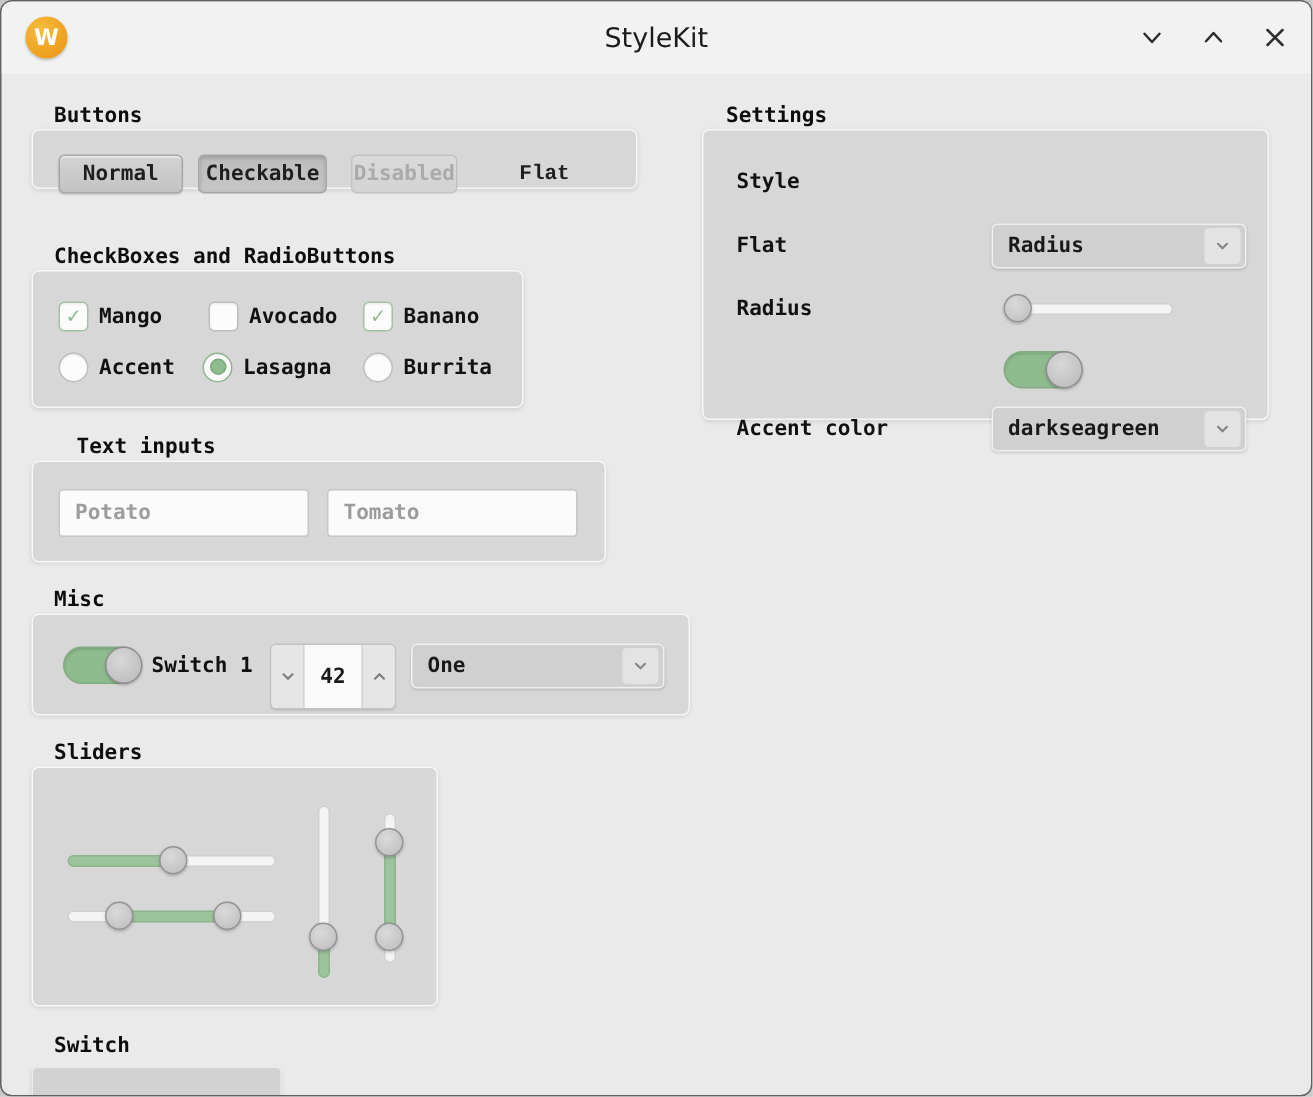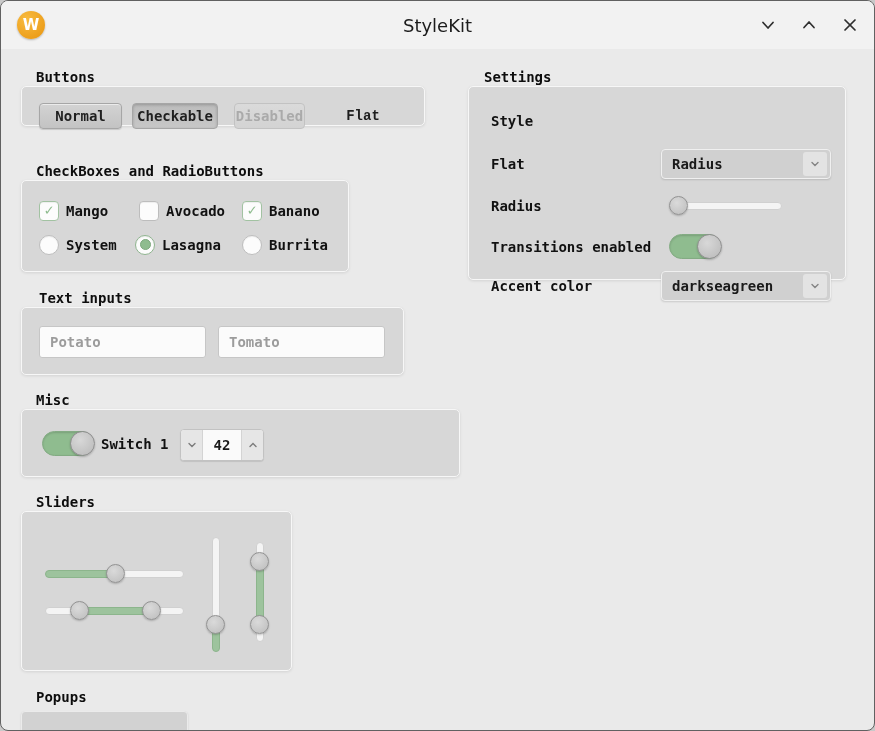--- a/index.html
+++ b/index.html
@@ -55,21 +55,21 @@
   .textfield::placeholder { color:#9c9c9c; font-weight:bold; }
 
   
   .switch { position:absolute; width:52px; height:25px; border-radius:13px; background:#8fbc8f;
     border:1px solid #83ab83; box-shadow:inset 0 1px 2px rgba(0,0,0,.15); cursor:pointer; }
   .switch .knob { position:absolute; top:-1px; right:-2px; width:25px; height:25px; border-radius:50%;
     background:radial-gradient(circle at 40% 35%, #d8d8d8, #b8b8b8); border:1px solid #8d8d8d;
     box-shadow:0 1px 2px rgba(0,0,0,.22); }
 
   
-  .spinbox { position:absolute; height:32px; border-radius:4px; border:1px solid #c2c2c2; background:#fafafa;
+  .spinbox { position:absolute; height:44px; border-radius:4px; border:1px solid #c2c2c2; background:#fafafa;
     display:flex; overflow:hidden; box-shadow:0 1px 1px rgba(0,0,0,.10); }
   .spin-btn { width:22px; display:flex; align-items:center; justify-content:center; background:#e6e6e6; cursor:pointer; }
   .spin-btn.down { border-right:1px solid #d4d4d4; }
   .spin-btn.up { border-left:1px solid #d4d4d4; }
   .spin-value { flex:1; display:flex; align-items:center; justify-content:center; font-size:14px; font-weight:bold; color:#1a1a1a; }
 
   
   .combo { position:absolute; height:30px; background:#d0d0d0; border:1px solid #f0f0f0; border-radius:4px;
     box-shadow:0 1px 2px rgba(0,0,0,.14); display:flex; align-items:center; cursor:pointer; }
   .combo-label { padding-left:10px; font-size:14px; font-weight:bold; color:#1a1a1a; flex:1;
@@ -141,35 +141,35 @@
       <span class="check-label">Avocado</span>
     </div>
     <div class="check-item" style="left:220px;top:19px">
       <span class="checkbox checked">
           <span class="mark">✓</span>
         </span>
       <span class="check-label">Banano</span>
     </div>
     <div class="check-item" style="left:17px;top:53px">
       <span class="radio"></span>
-      <span class="check-label">System</span>
+      <span class="check-label">Accent</span>
     </div>
     <div class="check-item" style="left:113px;top:53px">
       <span class="radio selected">
           <span class="dot"></span>
         </span>
       <span class="check-label">Lasagna</span>
     </div>
     <div class="check-item" style="left:220px;top:53px">
       <span class="radio"></span>
       <span class="check-label">Burrita</span>
     </div>
   </div>
 
-  <div class="section-header" style="left:38px;top:288px">Text inputs</div>
+  <div class="section-header" style="left:50px;top:288px">Text inputs</div>
   <div class="panel" style="left:20px;top:306px;width:383px;height:68px">
     <input class="textfield" style="left: 17px; top: 18px; width: 167px;" placeholder="Potato">
     <input class="textfield" style="left: 196px; top: 18px; width: 167px;" placeholder="Tomato">
   </div>
 
   <div class="section-header" style="left:35px;top:390px">Misc</div>
   <div class="panel" style="left:20px;top:408px;width:439px;height:68px">
     <div class="switch" style="left:20px;top:21px">
       <span class="knob"></span>
     </div>
@@ -180,20 +180,28 @@
             <polyline points="3,4.5 6,7.5 9,4.5" fill="none" stroke="#7c7c7c" stroke-width="1.4" stroke-linecap="round"></polyline>
           </svg>
       </span>
       <span class="spin-value">42</span>
       <span class="spin-btn up">
         <svg width="12" height="12" viewBox="0 0 12 12">
             <polyline points="3,7.5 6,4.5 9,7.5" fill="none" stroke="#7c7c7c" stroke-width="1.4" stroke-linecap="round"></polyline>
           </svg>
       </span>
     </div>
+    <div class="combo" style="left:252px;top:19px;width:169px">
+      <span class="combo-label">One</span>
+      <span class="combo-btn">
+        <svg width="12" height="12" viewBox="0 0 12 12">
+            <polyline points="3,4.5 6,7.5 9,4.5" fill="none" stroke="#848484" stroke-width="1.4" stroke-linecap="round"></polyline>
+          </svg>
+      </span>
+    </div>
   </div>
 
   <div class="section-header" style="left:35px;top:492px">Sliders</div>
   <div class="panel" style="left:20px;top:510px;width:271px;height:160px">
 
     <div class="slider-track-h" style="left:23px;top:58px;width:139px"></div>
     <div class="slider-fill-h" style="left:23px;top:58px;width:71px"></div>
     <div class="slider-handle" style="left:84px;top:52px"></div>
 
     <div class="slider-track-h" style="left:23px;top:95px;width:139px"></div>
@@ -204,21 +212,21 @@
     <div class="slider-track-v" style="left:190px;top:25px;height:115px"></div>
     <div class="slider-fill-v" style="left:190px;top:113px;height:27px"></div>
     <div class="slider-handle" style="left:184px;top:103px"></div>
 
     <div class="slider-track-v" style="left:234px;top:30px;height:100px"></div>
     <div class="slider-fill-v" style="left:234px;top:50px;height:63px"></div>
     <div class="slider-handle" style="left:228px;top:40px"></div>
     <div class="slider-handle" style="left:228px;top:103px"></div>
   </div>
 
-  <div class="section-header" style="left:35px;top:687px">Popups</div>
+  <div class="section-header" style="left:35px;top:687px">Switch</div>
   <div class="popup-partial" style="left:20px;top:710px;width:167px;height:30px"></div>
 
   <div class="section-header" style="left:483px;top:67px">Settings</div>
   <div class="panel" style="left:467px;top:85px;width:378px;height:194px">
 
     <div class="check-label" style="position:absolute;left:22px;top:19px;height:30px;display:flex;align-items:center">Style</div>
 
     <div class="check-label" style="position:absolute;left:22px;top:62px;height:30px;display:flex;align-items:center">Flat</div>
     <div class="combo" style="left:192px;top:62px;width:170px">
       <span class="combo-label">Radius</span>
@@ -226,21 +234,20 @@
         <svg width="12" height="12" viewBox="0 0 12 12">
             <polyline points="3,4.5 6,7.5 9,4.5" fill="none" stroke="#848484" stroke-width="1.4" stroke-linecap="round"></polyline>
           </svg>
       </span>
     </div>
 
     <div class="check-label" style="position:absolute;left:22px;top:104px;height:30px;display:flex;align-items:center">Radius</div>
     <div class="slider-track-h" style="left:200px;top:115px;width:113px"></div>
     <div class="slider-handle" style="left:200px;top:109px"></div>
 
-    <div class="check-label" style="position:absolute;left:22px;top:147px;height:25px;display:flex;align-items:center">Transitions enabled</div>
     <div class="switch" style="left:200px;top:147px">
       <span class="knob"></span>
     </div>
 
     <div class="check-label" style="position:absolute;left:22px;top:184px;height:30px;display:flex;align-items:center">Accent color</div>
     <div class="combo" style="left:192px;top:184px;width:170px">
       <span class="combo-label">darkseagreen</span>
       <span class="combo-btn">
         <svg width="12" height="12" viewBox="0 0 12 12">
             <polyline points="3,4.5 6,7.5 9,4.5" fill="none" stroke="#848484" stroke-width="1.4" stroke-linecap="round"></polyline>

